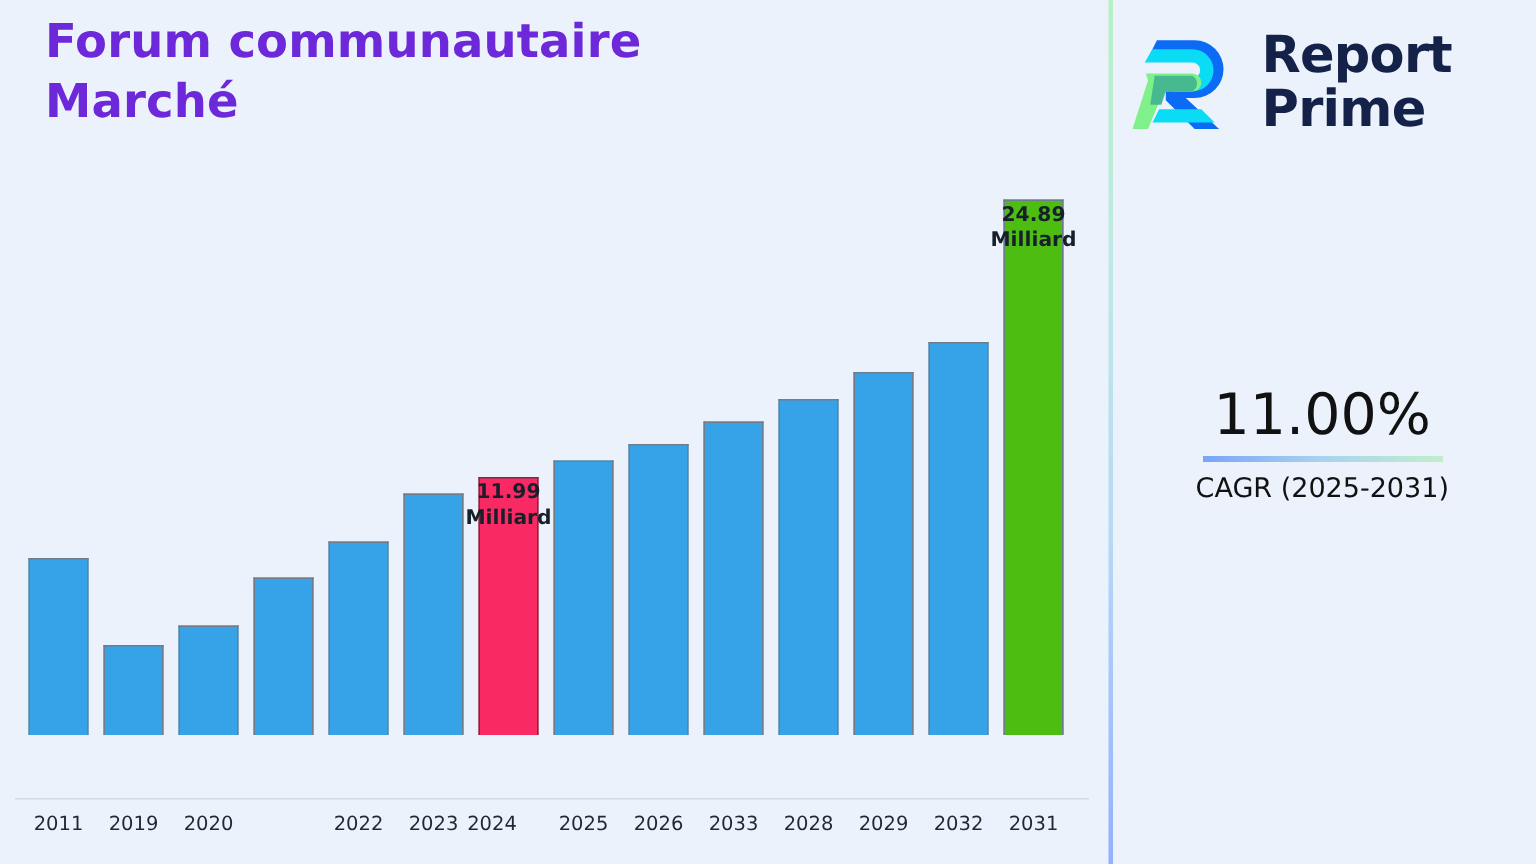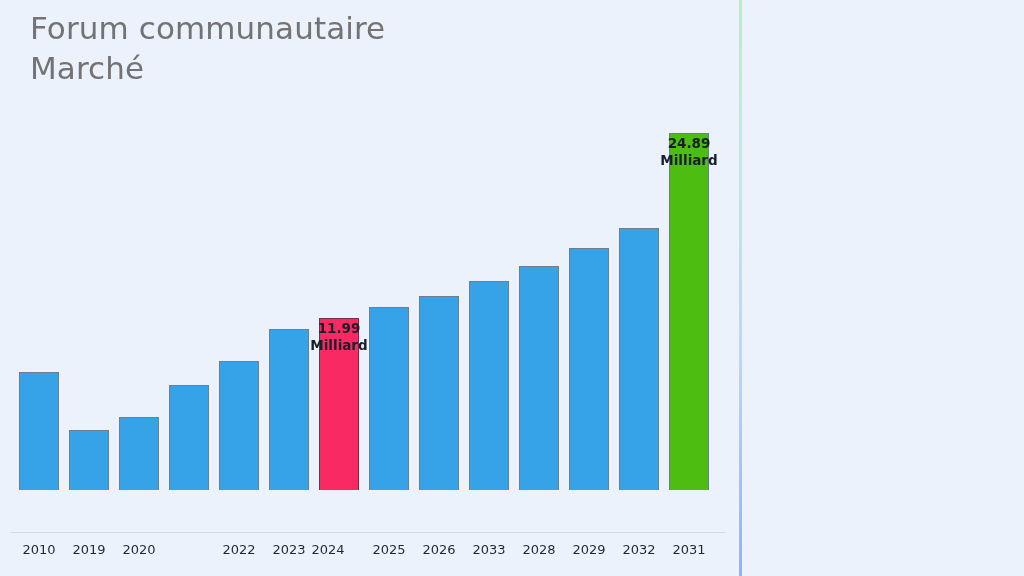--- a/index.html
+++ b/index.html
@@ -30,22 +30,22 @@
   }
   .title-block {
     position: absolute;
     left: 30px;
     top: 8px;
     width: 640px;
   }
   .title-line {
     font-size: 31px;
     line-height: 40px;
-    color: #737373;
-    font-weight: 400;
+    color: #6d28d9;
+    font-weight: 700;
     letter-spacing: 0.1px;
     white-space: nowrap;
   }
 
   .chart-area {
     position: absolute;
     left: 0;
     top: 0;
     width: 739px;
     height: 576px;
@@ -195,33 +195,63 @@
           <div class="bar blue" title="2027: 14.6 Milliard" style="left: 469px; width: 40px; height: 209px;"></div>
           <div class="bar blue" title="2028: 15.6 Milliard" style="left: 519px; width: 40px; height: 224px;"></div>
           <div class="bar blue" title="2029: 16.9 Milliard" style="left: 569px; width: 40px; height: 242px;"></div>
           <div class="bar blue" title="2030: 18.25 Milliard" style="left: 619px; width: 40px; height: 262px;"></div>
           <div class="bar green" title="2031: 24.89 Milliard" style="left: 669px; width: 40px; height: 357px;"></div>
           <div class="bar-value-label" style="left: 629px; width: 120px; top: 135px;">24.89
 Milliard</div>
         </div>
       <div class="axis-line"></div>
       <div class="x-labels" id="x-labels">
-          <div class="x-tick" style="left: 9px; width: 60px;">2010</div>
+          <div class="x-tick" style="left: 9px; width: 60px;">2011</div>
           <div class="x-tick" style="left: 59px; width: 60px;">2019</div>
           <div class="x-tick" style="left: 109px; width: 60px;">2020</div>
           <div class="x-tick" style="left: 176px; width: 60px; margin-top: 39px;">2021</div>
           <div class="x-tick" style="left: 209px; width: 60px; text-align: center;">2022</div>
           <div class="x-tick" style="left: 259px; width: 60px;">2023</div>
           <div class="x-tick" style="left: 298px; width: 60px;">2024</div>
           <div class="x-tick" style="left: 359px; width: 60px;">2025</div>
           <div class="x-tick" style="left: 409px; width: 60px;">2026</div>
           <div class="x-tick" style="left: 459px; width: 60px;">2033</div>
           <div class="x-tick" style="left: 509px; width: 60px;">2028</div>
           <div class="x-tick" style="left: 559px; width: 60px;">2029</div>
           <div class="x-tick" style="left: 609px; width: 60px;">2032</div>
           <div class="x-tick" style="left: 659px; width: 60px;">2031</div>
         </div>
     </div>
   </div>
 
   <div class="divider"></div>
 
+  <div class="right-panel">
+
+    <div class="logo-row">
+      <span class="logo-mark">
+        <svg viewBox="0 0 100 100" width="74" height="74" aria-hidden="true">
+
+          <path d="M22 12 H56 A26 26 0 0 1 56 64 H48 L78 92 H56 L30 66 V48 H56 A10 10 0 0 0 56 28 H14 Z" fill="#0b6bf5"></path>
+
+          <path d="M18 20 H54 A19 19 0 0 1 54 58 H36 V46 H54 A7 7 0 0 0 54 32 H11 Z" fill="#0adcf5"></path>
+
+          <path d="M24 74 H62 L74 86 H18 Z" fill="#0adcf5"></path>
+
+          <path d="M12 42 H54 A8 8 0 0 1 54 58 H28 L14 92 H0 L14 48 Z" fill="#7ff08a"></path>
+
+          <path d="M20 44 H54 A8 8 0 0 1 54 58 H30 L26 70 L16 70 Z" fill="#43b58f" opacity="0.95"></path>
+        </svg>
+      </span>
+      <span class="logo-text">
+        <span>Report</span><br>
+        <span>Prime</span>
+      </span>
+    </div>
+
+    <div class="cagr-block">
+      <div class="cagr-value">11.00%</div>
+      <div class="cagr-rule"></div>
+      <div class="cagr-caption">CAGR (2025-2031)</div>
+    </div>
+
+  </div>
 </div>
 
 </body></html>

